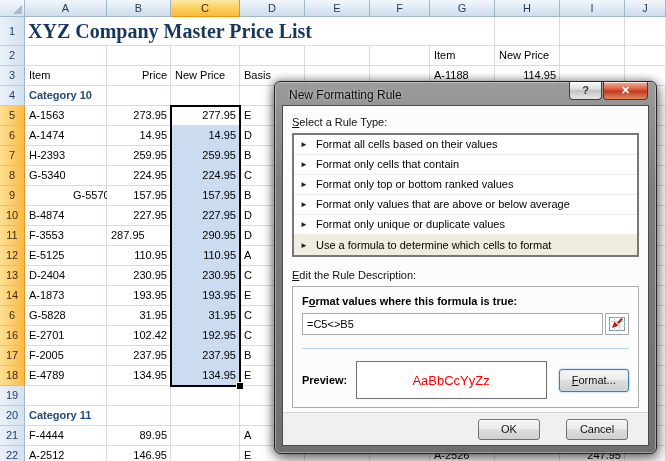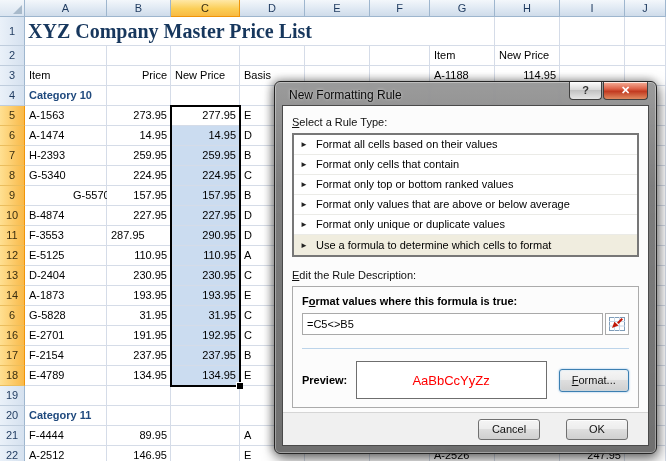--- a/index.html
+++ b/index.html
@@ -383,24 +383,24 @@
       <div class="txt" style="left: 240px; top: 266px; width: 65px; height: 20px; line-height: 19px; text-align: left; z-index: 3;">C</div>
       <div class="txt" style="left: 25px; top: 286px; width: 82px; height: 20px; line-height: 19px; text-align: left; z-index: 3;">A-1873</div>
       <div class="txt" style="left: 107px; top: 286px; width: 64px; height: 20px; line-height: 19px; text-align: right; z-index: 3;">193.95</div>
       <div class="txt" style="left: 171px; top: 286px; width: 69px; height: 20px; line-height: 19px; text-align: right; z-index: 3;">193.95</div>
       <div class="txt" style="left: 240px; top: 286px; width: 65px; height: 20px; line-height: 19px; text-align: left; z-index: 3;">E</div>
       <div class="txt" style="left: 25px; top: 306px; width: 82px; height: 20px; line-height: 19px; text-align: left; z-index: 3;">G-5828</div>
       <div class="txt" style="left: 107px; top: 306px; width: 64px; height: 20px; line-height: 19px; text-align: right; z-index: 3;">31.95</div>
       <div class="txt" style="left: 171px; top: 306px; width: 69px; height: 20px; line-height: 19px; text-align: right; z-index: 3;">31.95</div>
       <div class="txt" style="left: 240px; top: 306px; width: 65px; height: 20px; line-height: 19px; text-align: left; z-index: 3;">C</div>
       <div class="txt" style="left: 25px; top: 326px; width: 82px; height: 20px; line-height: 19px; text-align: left; z-index: 3;">E-2701</div>
-      <div class="txt" style="left: 107px; top: 326px; width: 64px; height: 20px; line-height: 19px; text-align: right; z-index: 3;">191.95</div>
+      <div class="txt" style="left: 107px; top: 326px; width: 64px; height: 20px; line-height: 19px; text-align: right; z-index: 3;">102.42</div>
       <div class="txt" style="left: 171px; top: 326px; width: 69px; height: 20px; line-height: 19px; text-align: right; z-index: 3;">192.95</div>
       <div class="txt" style="left: 240px; top: 326px; width: 65px; height: 20px; line-height: 19px; text-align: left; z-index: 3;">C</div>
-      <div class="txt" style="left: 25px; top: 346px; width: 82px; height: 20px; line-height: 19px; text-align: left; z-index: 3;">F-2154</div>
+      <div class="txt" style="left: 25px; top: 346px; width: 82px; height: 20px; line-height: 19px; text-align: left; z-index: 3;">F-2005</div>
       <div class="txt" style="left: 107px; top: 346px; width: 64px; height: 20px; line-height: 19px; text-align: right; z-index: 3;">237.95</div>
       <div class="txt" style="left: 171px; top: 346px; width: 69px; height: 20px; line-height: 19px; text-align: right; z-index: 3;">237.95</div>
       <div class="txt" style="left: 240px; top: 346px; width: 65px; height: 20px; line-height: 19px; text-align: left; z-index: 3;">B</div>
       <div class="txt" style="left: 25px; top: 366px; width: 82px; height: 20px; line-height: 19px; text-align: left; z-index: 3;">E-4789</div>
       <div class="txt" style="left: 107px; top: 366px; width: 64px; height: 20px; line-height: 19px; text-align: right; z-index: 3;">134.95</div>
       <div class="txt" style="left: 171px; top: 366px; width: 69px; height: 20px; line-height: 19px; text-align: right; z-index: 3;">134.95</div>
       <div class="txt" style="left: 240px; top: 366px; width: 65px; height: 20px; line-height: 19px; text-align: left; z-index: 3;">E</div>
       <div class="txt cat" style="left: 25px; top: 406px; width: 82px; height: 20px; line-height: 19px; text-align: left; z-index: 3;">Category 11</div>
       <div class="txt" style="left: 25px; top: 426px; width: 82px; height: 20px; line-height: 19px; text-align: left; z-index: 3;">F-4444</div>
       <div class="txt" style="left: 107px; top: 426px; width: 64px; height: 20px; line-height: 19px; text-align: right; z-index: 3;">89.95</div>
@@ -467,18 +467,18 @@
           </div>
           <div id="divider"></div>
           <div id="preview-row">
             <div id="preview-label">Preview:</div>
             <div id="preview-box">AaBbCcYyZz</div>
             <button id="format-btn" class="btn focus"><u>F</u>ormat...</button>
           </div>
         </div>
       </div>
       <div id="dlg-buttons">
+        <button id="ok-btn" class="btn">OK</button>
         <button id="cancel-btn" class="btn">Cancel</button>
-        <button id="ok-btn" class="btn">OK</button>
       </div>
     </div>
   </div>
 </div>
 
 </body></html>

